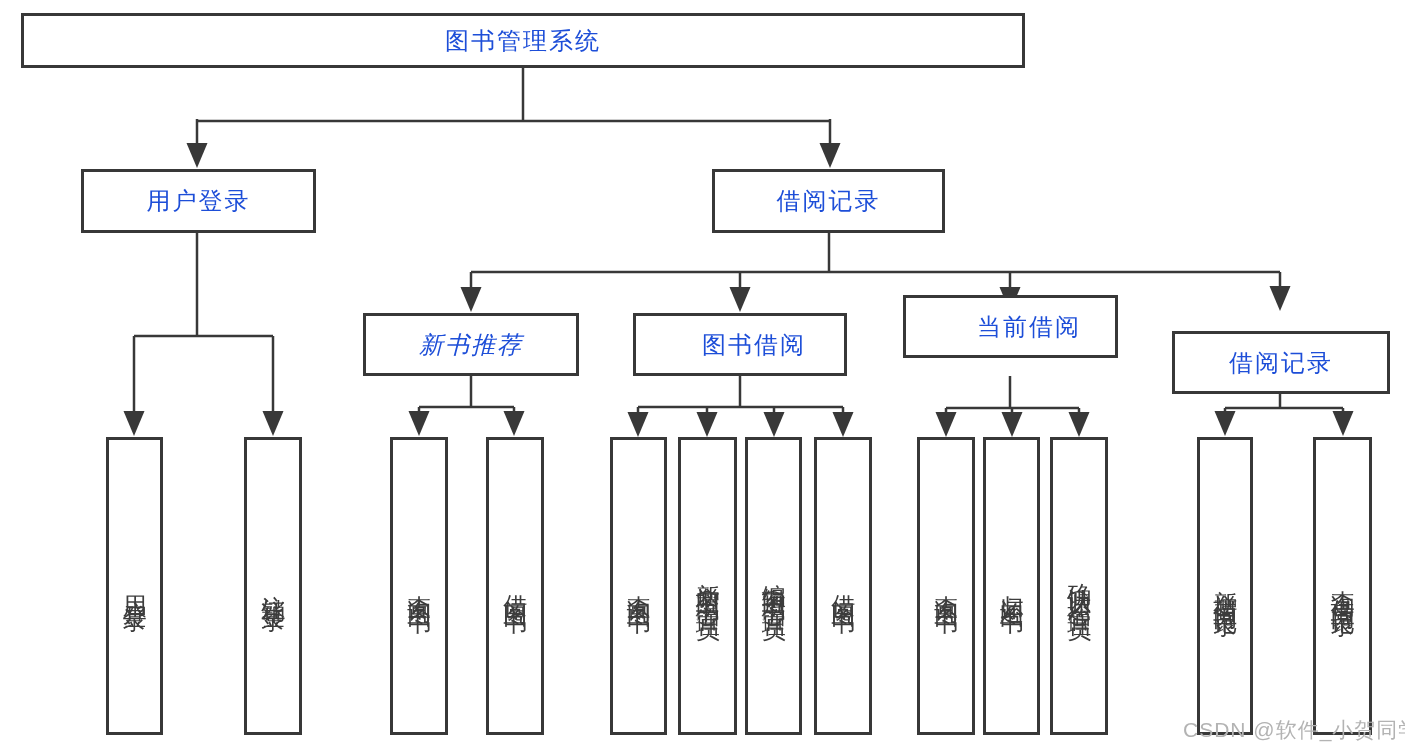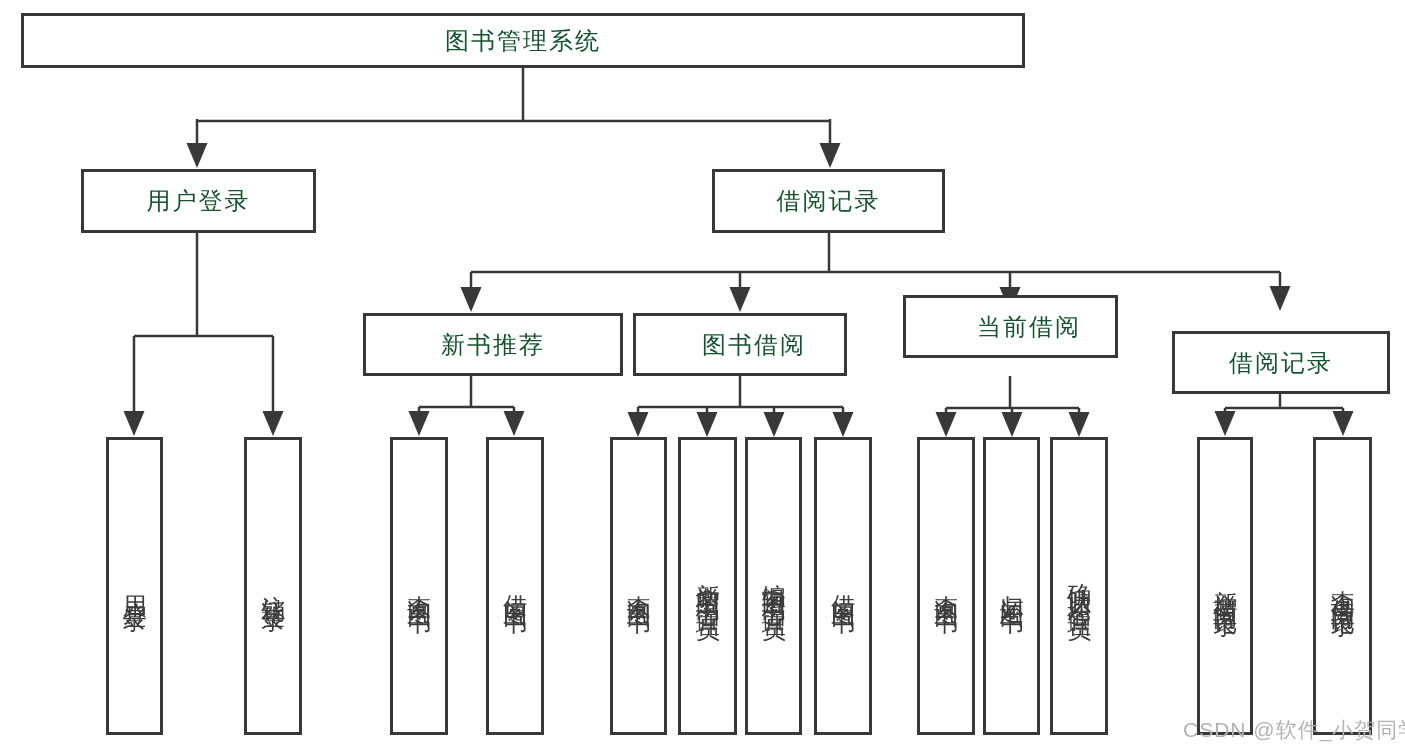--- a/index.html
+++ b/index.html
@@ -23,21 +23,21 @@
   .hnode {
     position: absolute;
     box-sizing: border-box;
     border: 3px solid #383838;
     background: #ffffff;
     display: flex;
     align-items: center;
     justify-content: center;
     font-size: 24px;
     letter-spacing: 2px;
-    color: #14532d;
+    color: #1d4ed8;
     z-index: 2;
   }
   .leaf {
     position: absolute;
     box-sizing: border-box;
     top: 437px;
     height: 298px;
     width: 58px;
     border: 3px solid #383838;
     background: #ffffff;
@@ -140,21 +140,21 @@
     <polygon points="1214.5,411 1235.5,411 1225,436"></polygon>
     <path d="M1343 408 V414"></path>
     <polygon points="1332.5,411 1353.5,411 1343,436"></polygon>
   </svg>
 
   <div class="hnode" style="left:21px; top:13px; width:1004px; height:55px;">图书管理系统</div>
 
   <div class="hnode" style="left:81px; top:169px; width:235px; height:64px;">用户登录</div>
   <div class="hnode" style="left:712px; top:169px; width:233px; height:64px;">借阅记录</div>
 
-  <div class="hnode" style="left:363px; top:313px; width:260px; height:63px;">新书推荐</div>
+  <div class="hnode" style="left:363px; top:313px; width:216px; height:63px;font-style:italic;">新书推荐</div>
   <div class="hnode" style="left:633px; top:313px; width:214px; height:63px;padding-left:28px;">图书借阅</div>
   <div class="hnode" style="left:903px; top:295px; width:215px; height:63px;padding-left:37px;">当前借阅</div>
   <div class="hnode" style="left:1172px; top:331px; width:218px; height:63px;">借阅记录</div>
 
   <div class="leaf" style="left:106px; width:57px;">
     <span>用户登录</span>
   </div>
   <div class="leaf" style="left:244px; width:58px;">
     <span>注销登录</span>
   </div>

